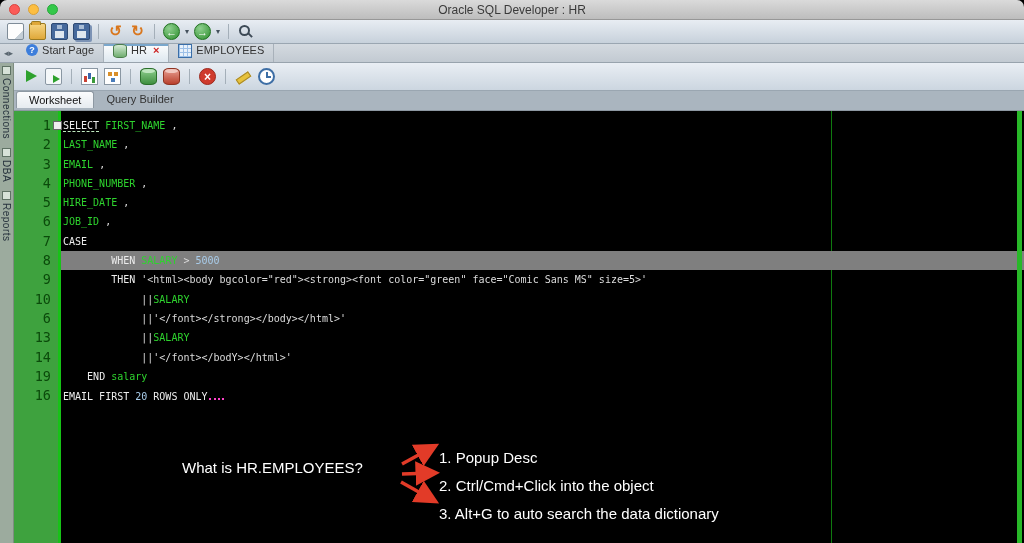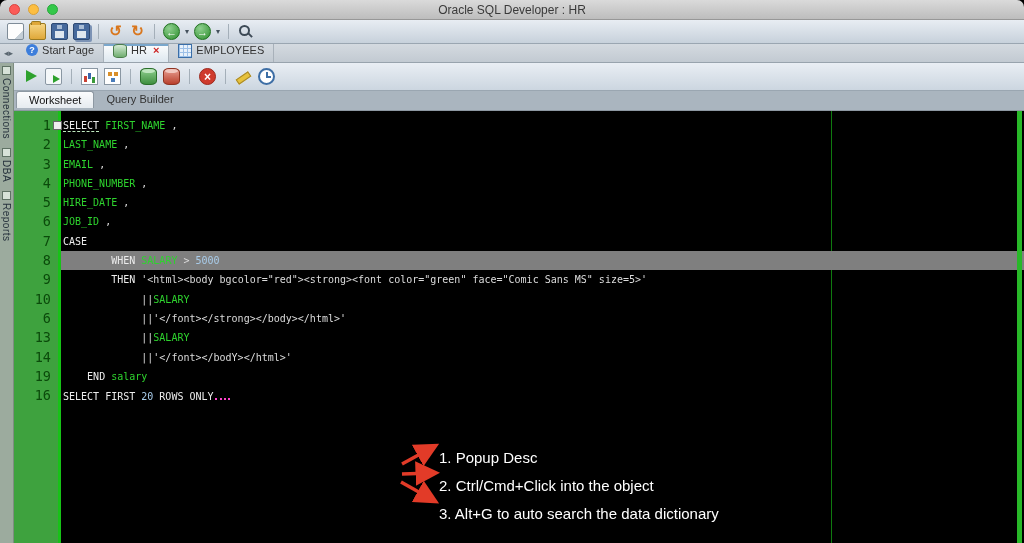--- a/index.html
+++ b/index.html
@@ -261,28 +261,29 @@
             <div class="code-row">
               <span class="ln">14</span>
               <span class="code"><span class="sp">             </span><span class="pun">||</span><span class="str">'&lt;/font&gt;&lt;/bodY&gt;&lt;/html&gt;'</span></span>
             </div>
             <div class="code-row">
               <span class="ln">19</span>
               <span class="code"><span class="sp">    </span><span class="kw">END</span><span class="sp"> </span><span class="id">salary</span></span>
             </div>
             <div class="code-row">
               <span class="ln">16</span>
-              <span class="code"><span class="kw">SELECT FIRST </span><span class="num">20</span><span class="kw"> ROWS ONLY</span><span class="caret"></span></span>
+              <span class="code"><span class="kw">EMAIL FIRST </span><span class="num">20</span><span class="kw"> ROWS ONLY</span><span class="caret"></span></span>
             </div>
           </div>
         <div class="left-green-bar"></div>
         <div class="right-green-bar"></div>
         <div class="fold-marker"></div>
 
         <div class="annotation">
+          <div class="anno-question">What is HR.EMPLOYEES?</div>
           <div class="anno-items">
             <div class="anno-item">1. Popup Desc</div>
             <div class="anno-item">2. Ctrl/Cmd+Click into the object</div>
             <div class="anno-item">3. Alt+G to auto search the data dictionary</div>
           </div>
           <svg class="anno-arrows" width="46" height="72" viewBox="0 0 46 72">
             <defs>
               <marker id="ah" markerWidth="7" markerHeight="7" refX="5" refY="3.5" orient="auto">
                 <polygon points="0,0 7,3.5 0,7" fill="#e23b28"></polygon>
               </marker>

